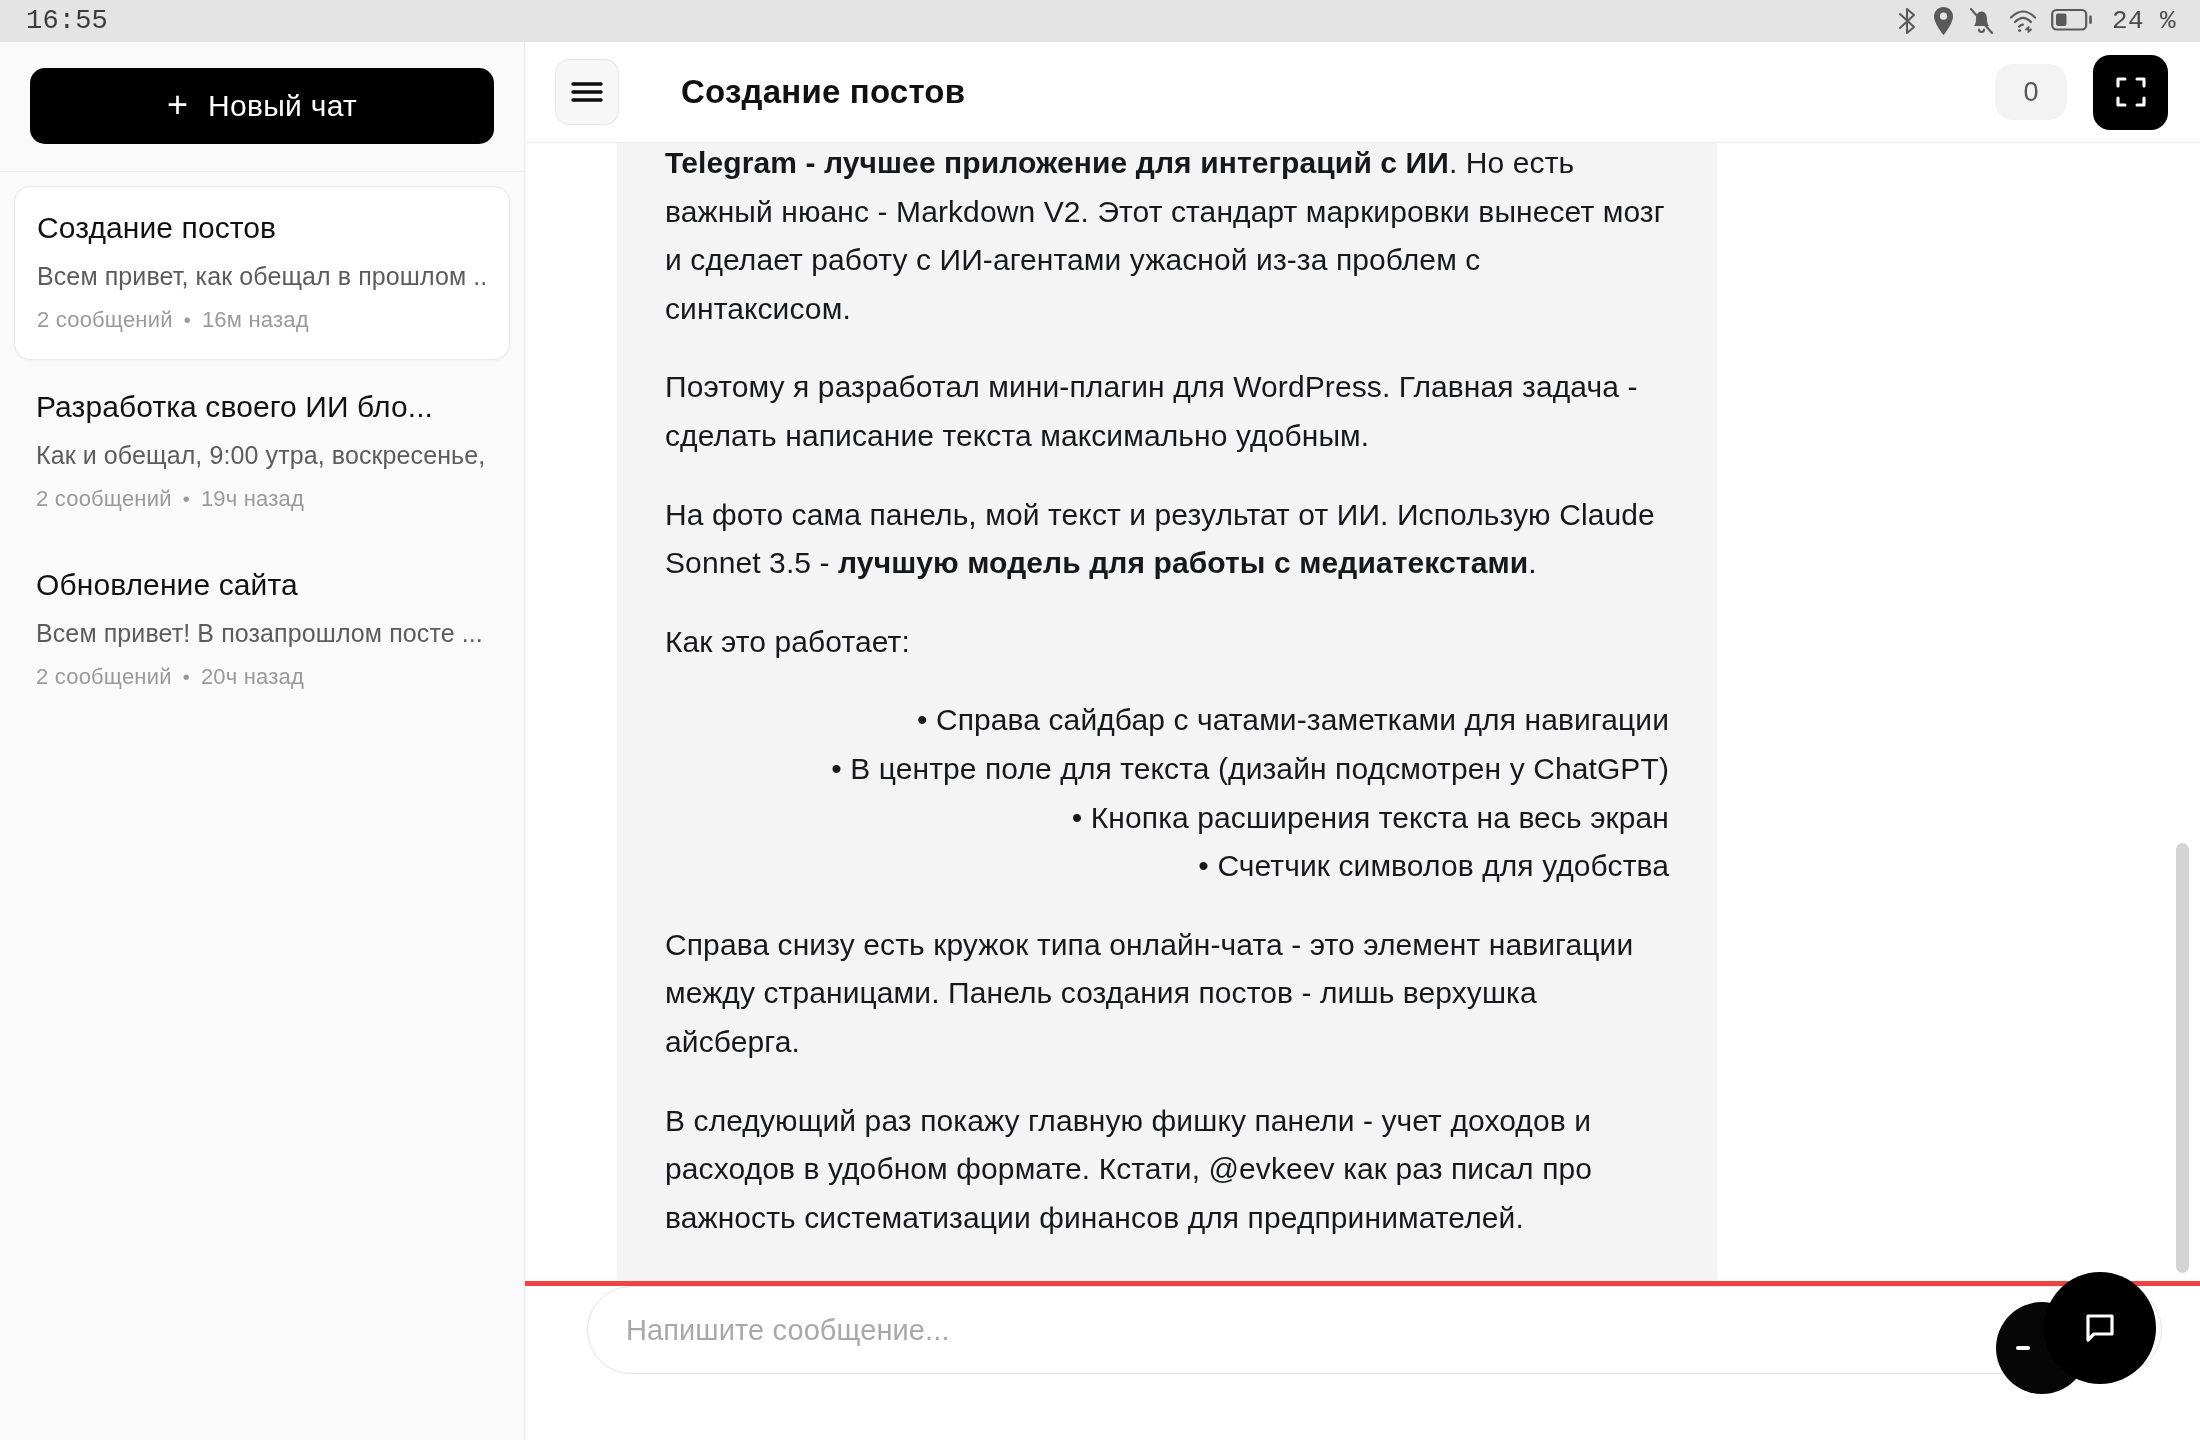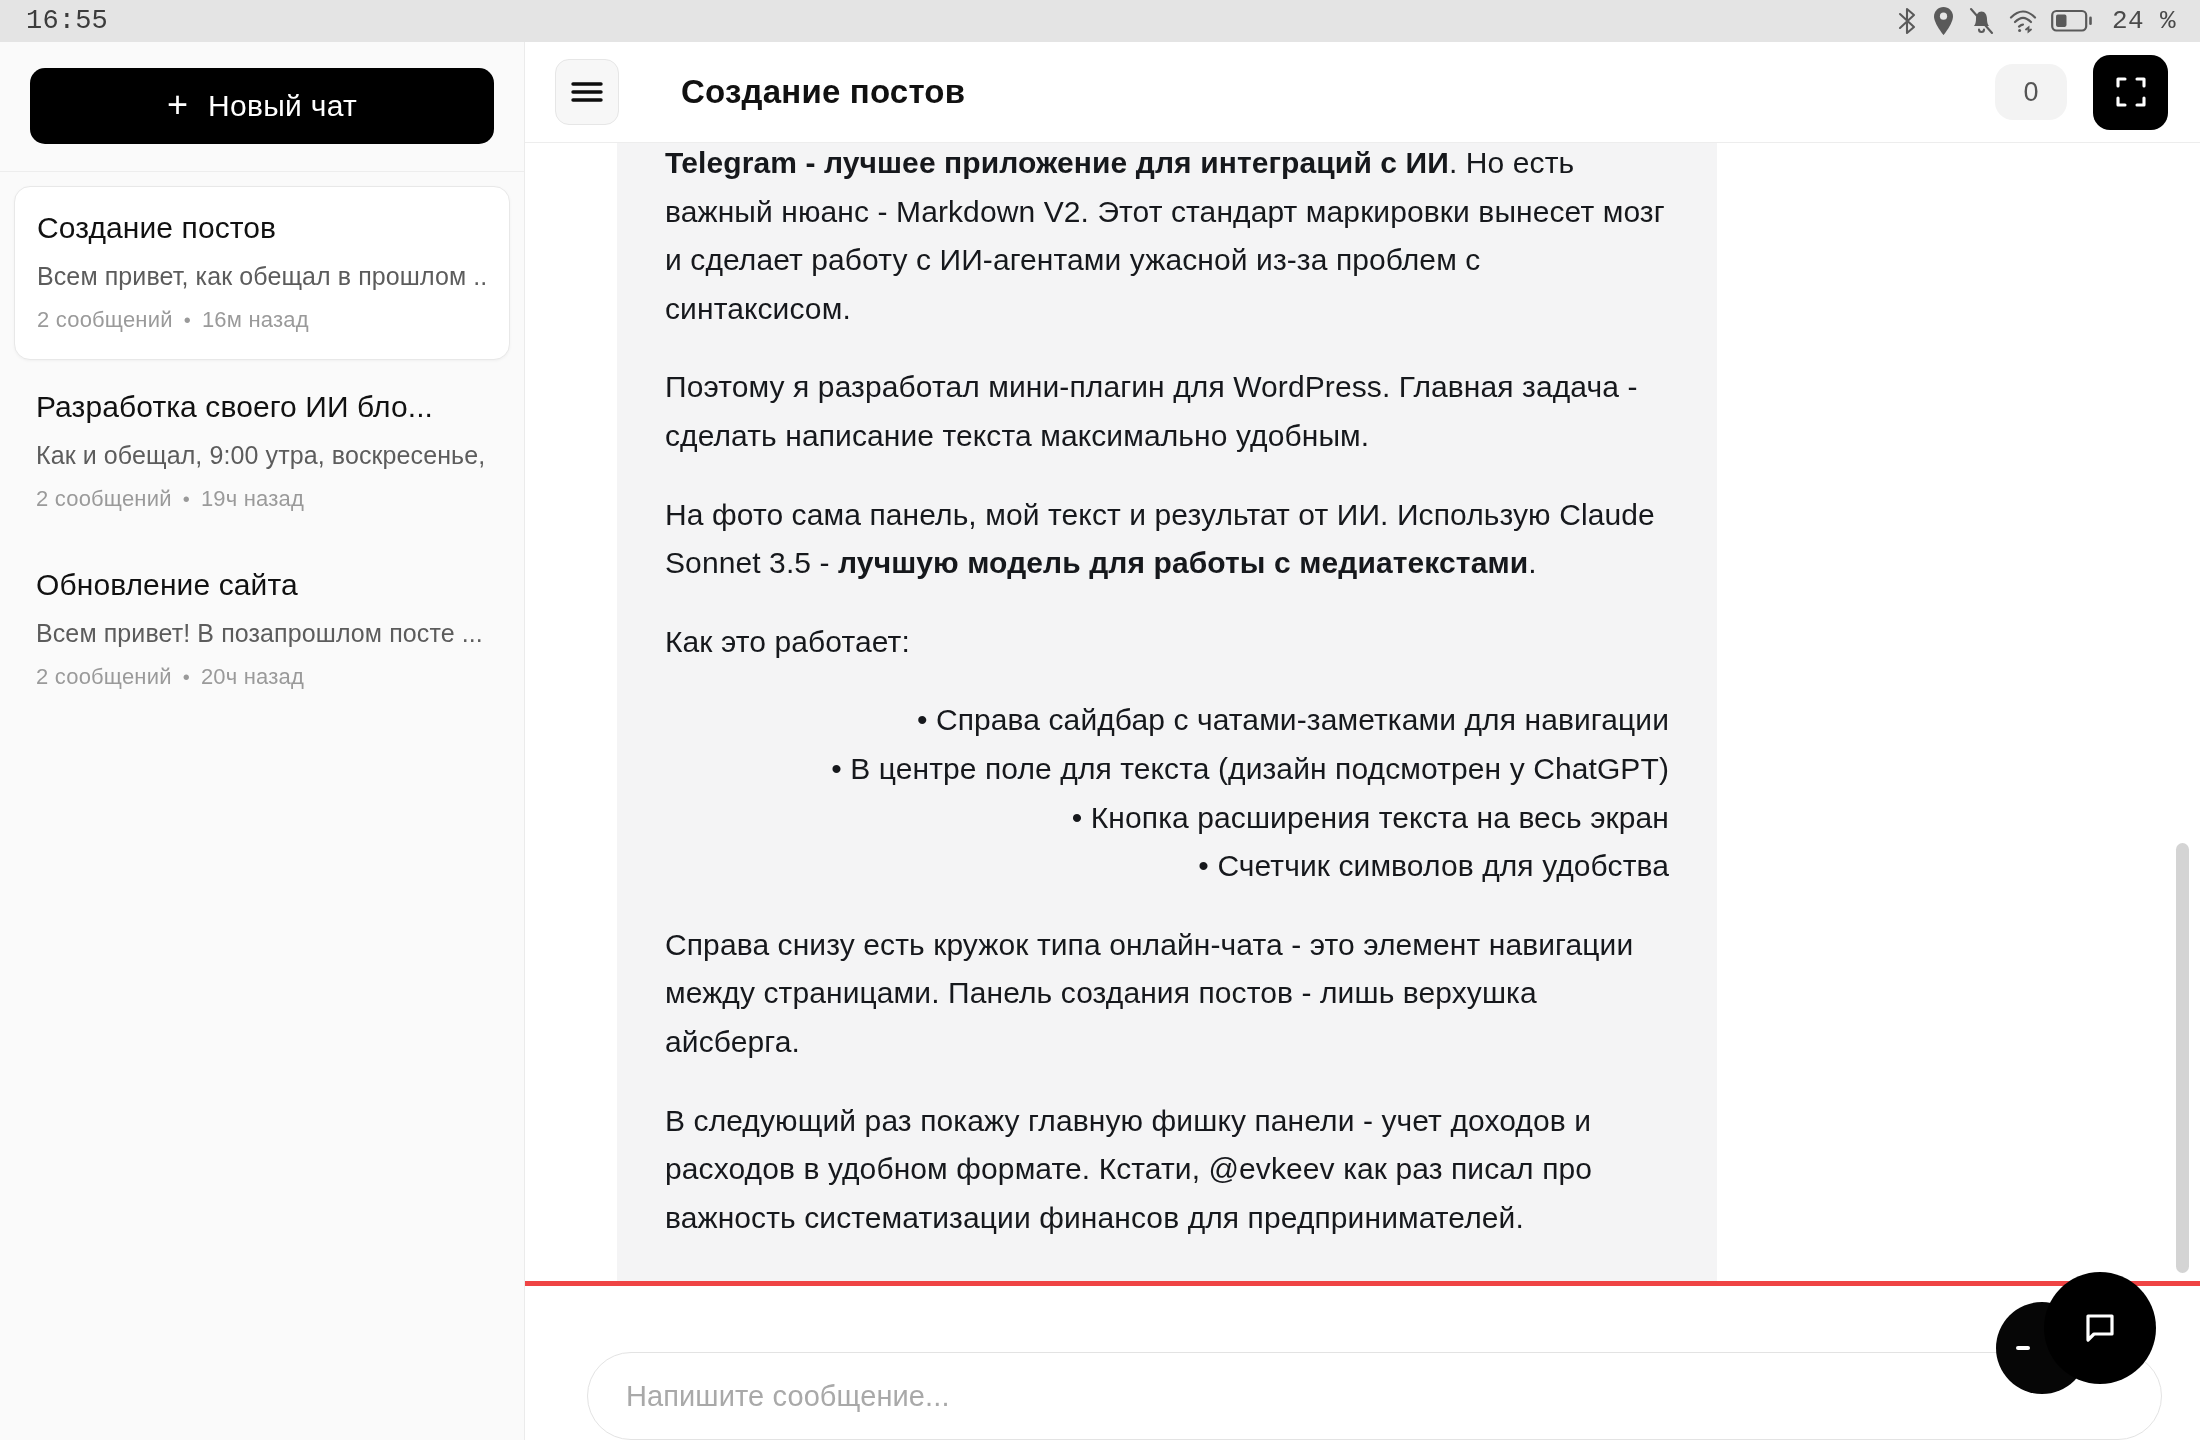--- a/index.html
+++ b/index.html
@@ -25,21 +25,20 @@
     padding: 0 24px 0 26px;
     font-family: Liberation Mono, monospace;
   }
   .status-time {
     font-size: 27px;
     color: #3c3c3c;
     letter-spacing: 0.2px;
   }
   .status-right {
     display: flex;
-    align-items: center;
     gap: 13px;
   }
   .status-right svg { display: block; }
   .battery-pct {
     font-size: 26px;
     color: #4a4a4a;
     margin-left: 6px;
     letter-spacing: 0.4px;
   }
 
@@ -254,21 +253,21 @@
     border-radius: 7px;
     background: #d4d4d4;
     cursor: pointer;
   }
 
   
   .composer {
     height: 154px;
     flex: 0 0 154px;
     display: flex;
-    align-items: flex-end;
+    align-items: flex-start;
     padding: 0 38px 0 62px;
     background: #ffffff;
     position: relative;
   }
   .composer-input {
     flex: 1;
     height: 88px;
     border: 1px solid #e3e3e3;
     border-radius: 44px;
     background: #ffffff;

